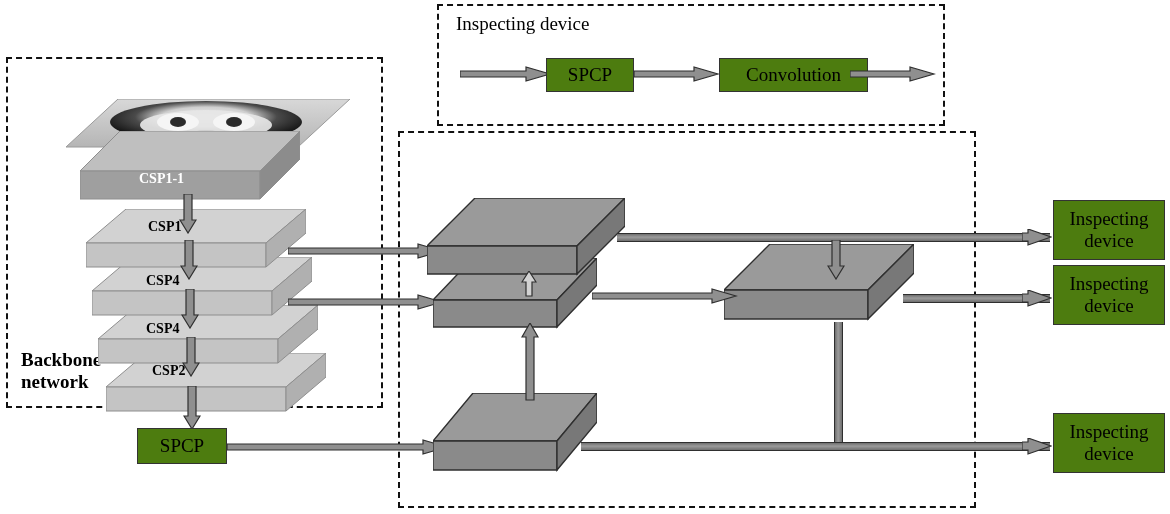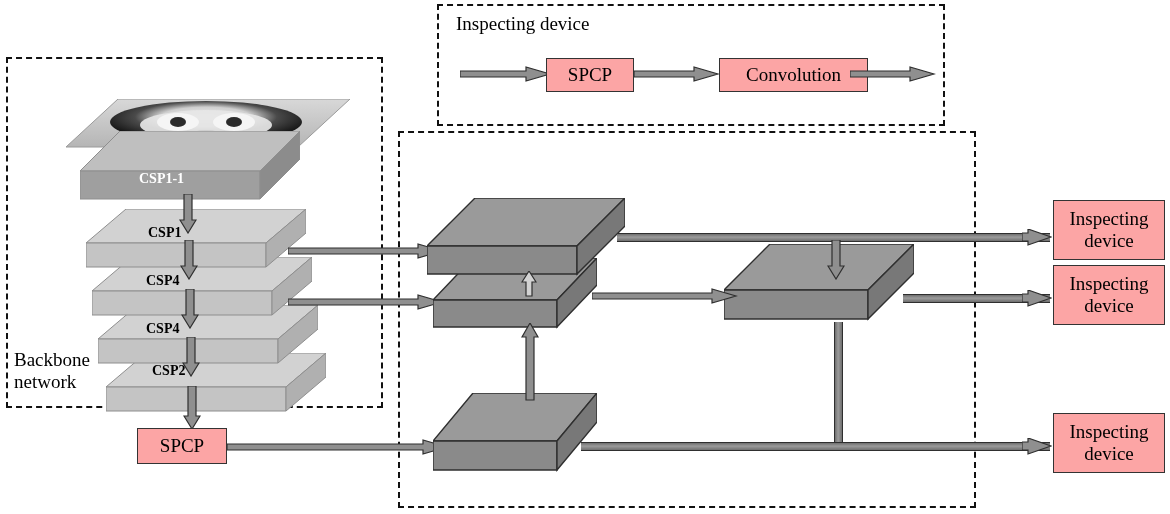--- a/index.html
+++ b/index.html
@@ -3,21 +3,21 @@
 <meta charset="utf-8">
 <style>
   html,body{margin:0;padding:0;background:#fff;}
   body{width:1170px;height:514px;position:relative;overflow:hidden;
        font-family:"Liberation Serif","DejaVu Serif",serif;color:#000;}
   #stage{position:absolute;left:0;top:0;width:1170px;height:514px;padding-left:20px;}
 
   .dashbox{position:absolute;border:2px dashed #111;box-sizing:border-box;background:transparent;}
   .boxlabel{position:absolute;font-size:19px;line-height:1.15;white-space:pre-line;}
 
-  .solidbox{position:absolute;border:1.6px solid #333;background:#fca5a5;box-sizing:border-box;
+  .solidbox{position:absolute;border:1.6px solid #333;background:#4d7c0f;box-sizing:border-box;
             display:flex;align-items:center;justify-content:center;font-size:19px;line-height:1.15;
             text-align:center;}
 
   
   .slab{position:absolute;}
 
   
   .slablabel{position:absolute;font-size:14px;line-height:1;white-space:nowrap;font-weight:bold;}
 
   
@@ -51,21 +51,21 @@
 
   <div class="solidbox" style="left:719px;top:58px;width:149px;height:34px;">
     <span>Convolution</span>
   </div>
 
   <svg class="arrowR" style="left:850px;top:66px;" width="86" height="16">
     <polygon points="0,5 60,5 60,1 84,8 60,15 60,11 0,11" fill="#8f8f8f" stroke="#2f2f2f" stroke-width="1.2"></polygon>
   </svg>
 
   <div class="dashbox" style="left:6px;top:57px;width:377px;height:351px;"></div>
-  <div class="boxlabel" style="left:14px;top:349px;">Backbone
+  <div class="boxlabel" style="left:21px;top:349px;font-weight:bold;">Backbone
 network</div>
 
   <svg class="facewrap" style="left:66px;top:99px;" width="284" height="50">
     <defs>
       <linearGradient id="faceg" x1="0" y1="0" x2="0" y2="1">
         <stop offset="0%" stop-color="#d8d8d8"></stop>
         <stop offset="100%" stop-color="#b5b5b5"></stop>
       </linearGradient>
       <radialGradient id="hair" cx="50%" cy="38%" r="56%">
         <stop offset="0%" stop-color="#f2f2f2"></stop>
@@ -107,21 +107,21 @@
     <polygon points="0,34 180,34 180,58 0,58" fill="#c4c4c4" stroke="#8e8e8e" stroke-width="1"></polygon>
     <polygon points="180,34 220,0 220,24 180,58" fill="#b0b0b0" stroke="#8e8e8e" stroke-width="1"></polygon>
   </svg>
   <div class="slablabel" style="left:146px;top:274px;">CSP4</div>
 
   <svg class="slab" style="left:86px;top:209px;" width="220" height="62">
     <polygon points="40,0 220,0 180,34 0,34" fill="#d2d2d2" stroke="#8e8e8e" stroke-width="1"></polygon>
     <polygon points="0,34 180,34 180,58 0,58" fill="#c4c4c4" stroke="#8e8e8e" stroke-width="1"></polygon>
     <polygon points="180,34 220,0 220,24 180,58" fill="#b0b0b0" stroke="#8e8e8e" stroke-width="1"></polygon>
   </svg>
-  <div class="slablabel" style="left:148px;top:226px;">CSP1</div>
+  <div class="slablabel" style="left:148px;top:220px;">CSP1</div>
 
   <svg class="slab" style="left:80px;top:131px;" width="220" height="72">
     <polygon points="40,0 220,0 180,40 0,40" fill="#bfbfbf" stroke="#8e8e8e" stroke-width="1"></polygon>
     <polygon points="0,40 180,40 180,68 0,68" fill="#9f9f9f" stroke="#8e8e8e" stroke-width="1"></polygon>
     <polygon points="180,40 220,0 220,28 180,68" fill="#8c8c8c" stroke="#8e8e8e" stroke-width="1"></polygon>
   </svg>
   <div class="slablabel" style="left:139px;top:172px;color:#fff;">CSP1-1</div>
 
   <svg class="arrowD" style="left:179px;top:194px;" width="18" height="40">
     <polygon points="5,0 13,0 13,26 17,26 9,39 1,26 5,26" fill="#8f8f8f" stroke="#2f2f2f" stroke-width="1.2"></polygon>

